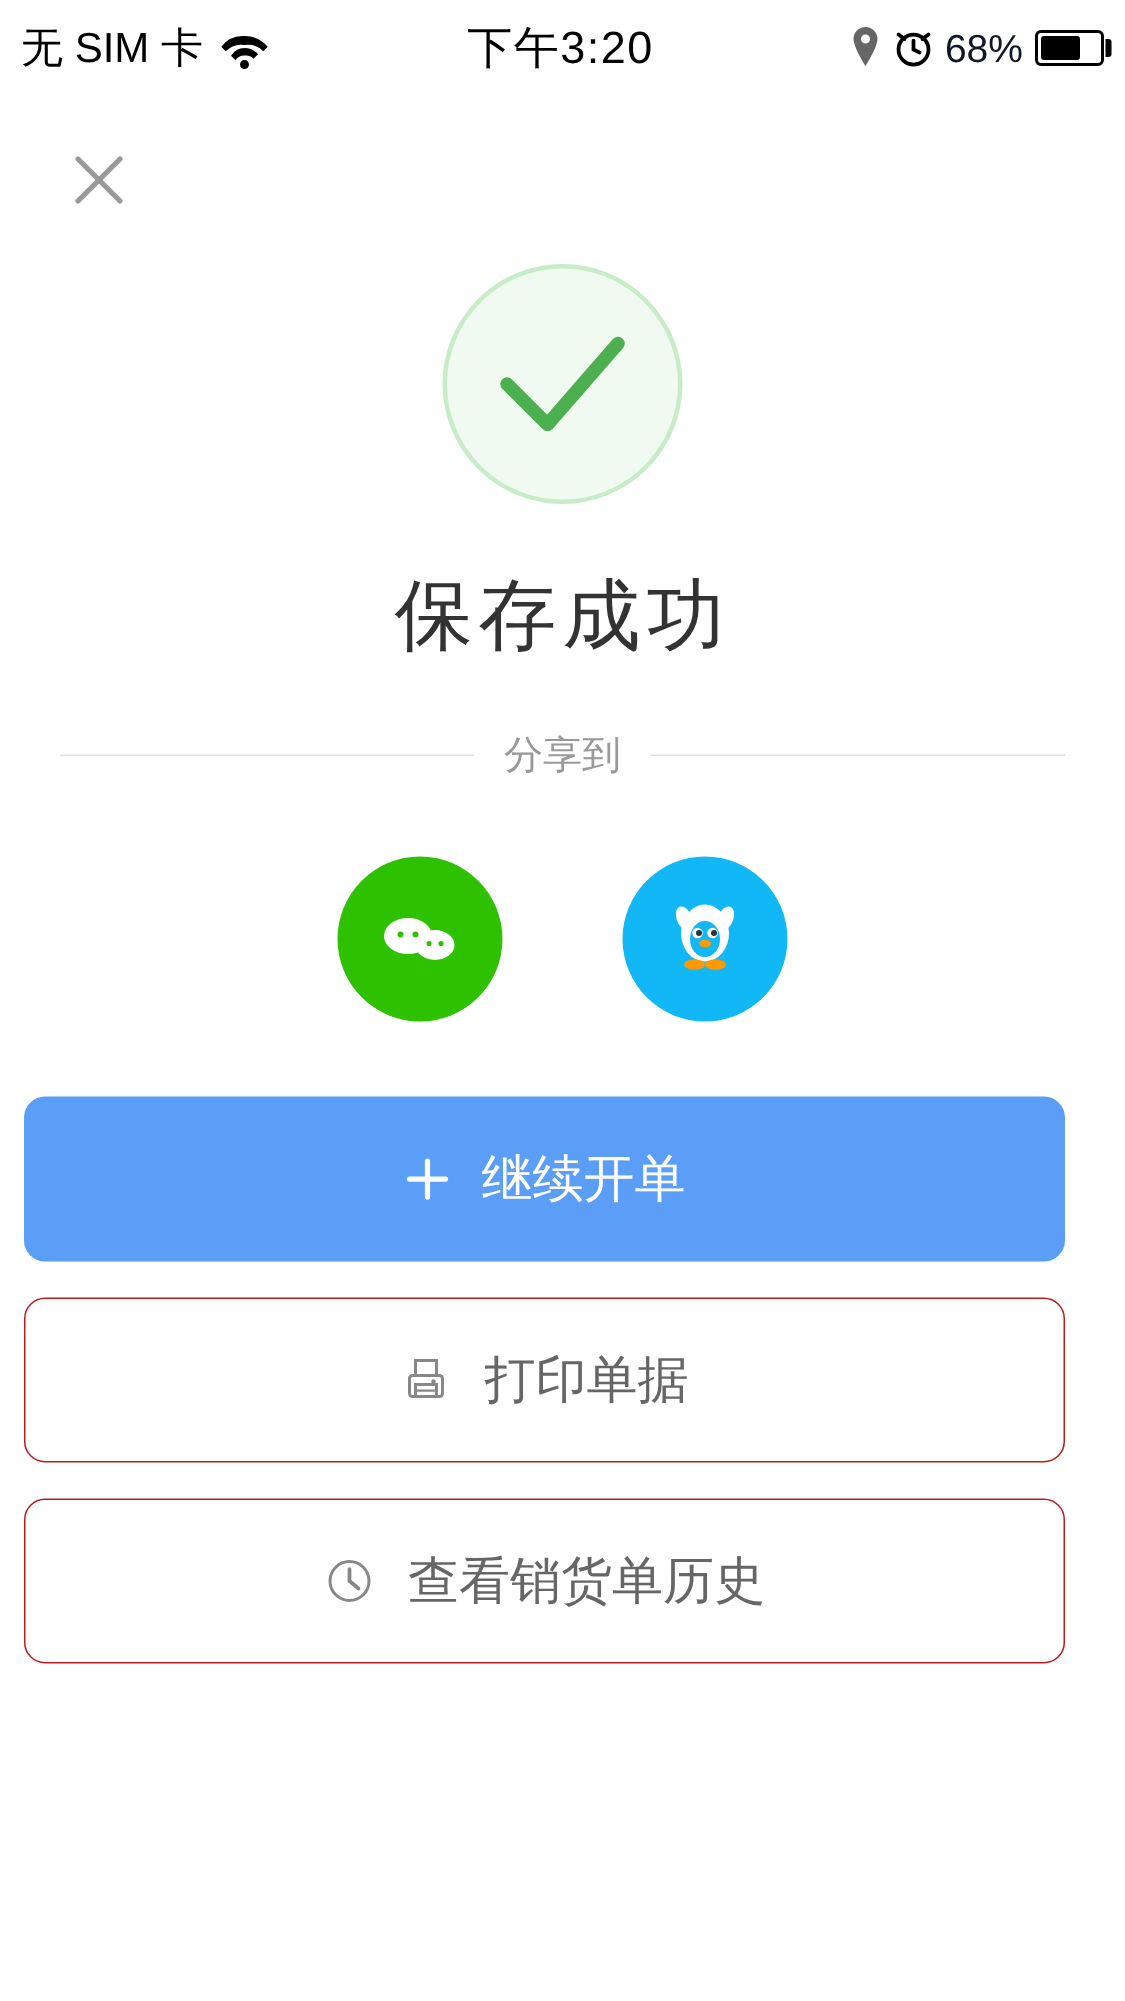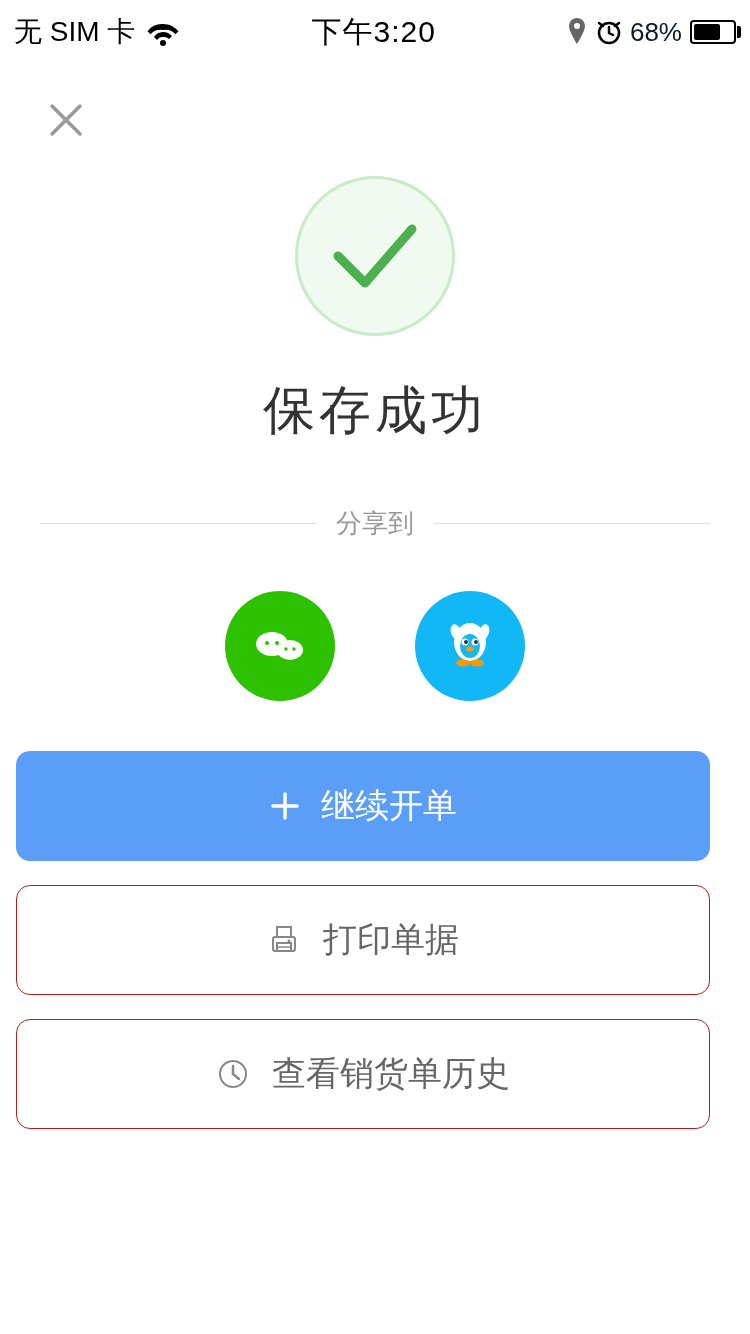--- a/index.html
+++ b/index.html
@@ -126,21 +126,20 @@
       font-size: 52px;
       font-weight: 400;
       color: #333;
       letter-spacing: 4px;
     }
 
     
     .share-section {
       width: 100%;
       padding: 0 40px;
-      margin-top: 20px;
     }
 
     .divider-with-text {
       display: flex;
       align-items: center;
       gap: 20px;
       margin-bottom: 50px;
     }
 
     .divider-line {

